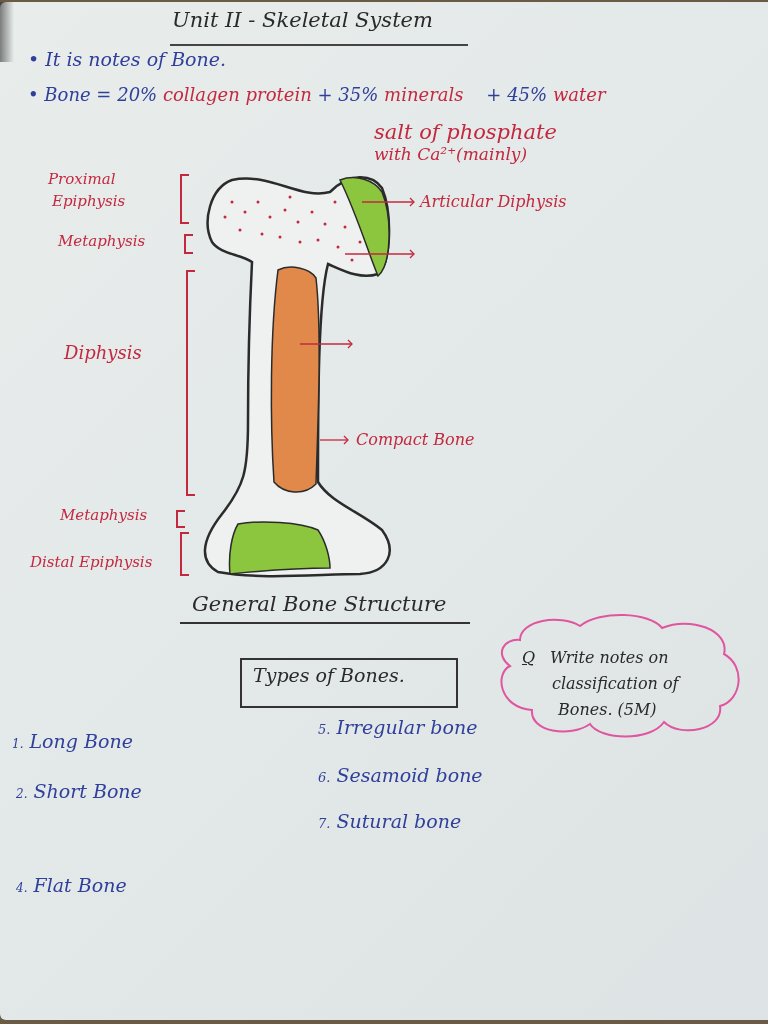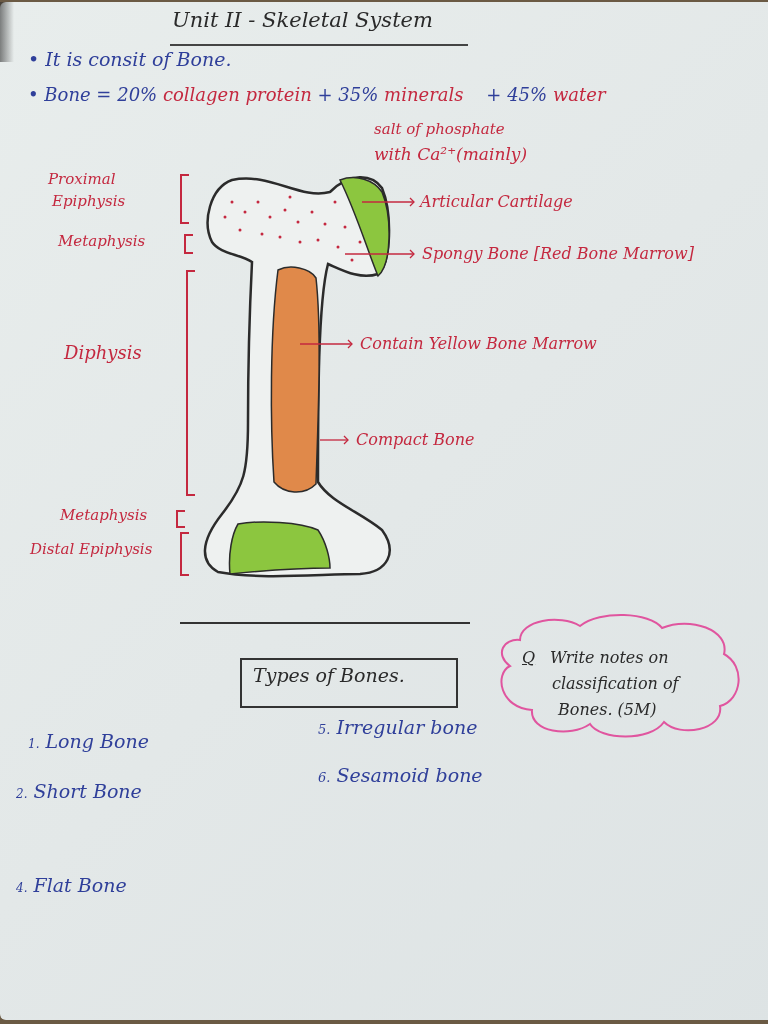--- a/index.html
+++ b/index.html
@@ -17,21 +17,21 @@
   .edge-shadow { position:absolute; left:0; top:0; width:14px; height:60px;
     background:linear-gradient(90deg,#333 0%, rgba(0,0,0,0) 100%); opacity:.6; }
   .hw { position:absolute; white-space:nowrap; font-family:"DejaVu Serif", serif; font-style:italic; }
   .blue { color:#2f3f9a; }
   .red { color:#c4283f; }
   .black { color:#2a2a2a; }
   .title { left:172px; top:6px; font-size:21px; }
   .title-underline { position:absolute; left:170px; top:42px; width:298px; height:2px; background:#444; }
   .l1 { left:28px; top:46px; font-size:19px; }
   .l2 { left:28px; top:82px; font-size:18px; }
-  .sub1 { left:374px; top:118px; font-size:15px; }
+  .sub1 { left:374px; top:118px; font-size:21px; }
   .sub2 { left:374px; top:142px; font-size:17px; }
   .lbl-left { font-size:15px; }
   .bracket { position:absolute; border:2px solid #c4283f; border-right:none; width:7px; }
   .lbl-right { font-size:16px; }
   .caption { left:192px; top:590px; font-size:21px; }
   .caption-underline { position:absolute; left:180px; top:620px; width:290px; height:2px; background:#333; }
   .types-box { position:absolute; left:240px; top:656px; width:214px; height:46px; border:2px solid #333; }
   .types-title { left:253px; top:662px; font-size:19px; }
   .list-item { font-size:19px; }
   .note { position:absolute; left:480px; top:608px; width:266px; height:130px; }
@@ -39,21 +39,21 @@
 </style>
 </head>
 <body>
 
 <div class="page">
   <div class="edge-shadow"></div>
 
   <div class="hw black title">Unit II - Skeletal System</div>
   <div class="title-underline"></div>
 
-  <div class="hw blue l1">• It is consit of Bone.</div>
+  <div class="hw blue l1">• It is notes of Bone.</div>
   <div class="hw l2">
     <span class="blue">• Bone = 20%</span>
     <span class="red">collagen protein</span>
     <span class="blue">+ 35%</span>
     <span class="red">minerals</span>
     &nbsp;&nbsp;
     <span class="blue">+ 45%</span>
     <span class="red">water</span>
   </div>
   <div class="hw red sub1">salt of phosphate</div>
@@ -106,54 +106,57 @@
 
   <div class="hw red lbl-left" style="left:48px;top:168px">Proximal</div>
   <div class="hw red lbl-left" style="left:52px;top:190px">Epiphysis</div>
   <div class="bracket" style="left:180px;top:172px;height:46px"></div>
   <div class="hw red lbl-left" style="left:58px;top:230px">Metaphysis</div>
   <div class="bracket" style="left:184px;top:232px;height:16px"></div>
   <div class="hw red lbl-left" style="left:64px;top:340px;font-size:18px">Diphysis</div>
   <div class="bracket" style="left:186px;top:268px;height:222px"></div>
   <div class="hw red lbl-left" style="left:60px;top:504px">Metaphysis</div>
   <div class="bracket" style="left:176px;top:508px;height:14px"></div>
-  <div class="hw red lbl-left" style="left:30px;top:538px">Distal Epiphysis</div>
+  <div class="hw red lbl-left" style="left:30px;top:551px">Distal Epiphysis</div>
   <div class="bracket" style="left:180px;top:530px;height:40px"></div>
 
-  <div class="hw red lbl-right" style="left:420px;top:190px">Articular Cartilage</div>
-  <div class="hw red lbl-right" style="left:422px;top:242px">Spongy Bone [Red Bone Marrow]</div>
-  <div class="hw red lbl-right" style="left:360px;top:332px">Contain Yellow Bone Marrow</div>
+  <div class="hw red lbl-right" style="left:420px;top:190px">Articular Diphysis</div>
   <div class="hw red lbl-right" style="left:356px;top:428px">Compact Bone</div>
 
+  <div class="hw black caption">General Bone Structure</div>
   <div class="caption-underline"></div>
 
   <div class="types-box"></div>
   <div class="hw black types-title">Types of Bones.</div>
 
   <svg class="note" viewBox="0 0 266 130">
     <path d="M40 30 C 40 10, 80 4, 100 16 C 120 0, 170 2, 182 18 C 210 6, 250 20, 244 44 C 266 56, 262 90, 240 96 C 244 120, 200 128, 184 112 C 170 132, 120 130, 110 114 C 90 128, 50 122, 52 100 C 20 98, 14 64, 30 56 C 14 44, 24 28, 40 30 Z" fill="none" stroke="#e0559f" stroke-width="2"></path>
   </svg>
   <div class="hw black note-text" style="left:522px;top:646px;text-decoration:underline">Q</div>
   <div class="hw black note-text" style="left:550px;top:646px">Write notes on</div>
   <div class="hw black note-text" style="left:552px;top:672px">classification of</div>
   <div class="hw black note-text" style="left:558px;top:698px">Bones. (5M)</div>
 
-  <div class="hw blue list-item" style="left:28px;top:728px">
+  <div class="hw blue list-item" style="left:12px;top:728px">
     <span style="font-size:12px">1.</span>
     <span>Long Bone</span>
   </div>
   <div class="hw blue list-item" style="left:16px;top:778px">
     <span style="font-size:12px">2.</span>
     <span>Short Bone</span>
   </div>
   <div class="hw blue list-item" style="left:16px;top:872px">
     <span style="font-size:12px">4.</span>
     <span>Flat Bone</span>
   </div>
   <div class="hw blue list-item" style="left:318px;top:714px">
     <span style="font-size:13px">5.</span>
     <span>Irregular bone</span>
   </div>
   <div class="hw blue list-item" style="left:318px;top:762px">
     <span style="font-size:13px">6.</span>
     <span>Sesamoid bone</span>
   </div>
+  <div class="hw blue list-item" style="left:318px;top:808px">
+    <span style="font-size:13px">7.</span>
+    <span>Sutural bone</span>
+  </div>
 </div>
 
 </body></html>

